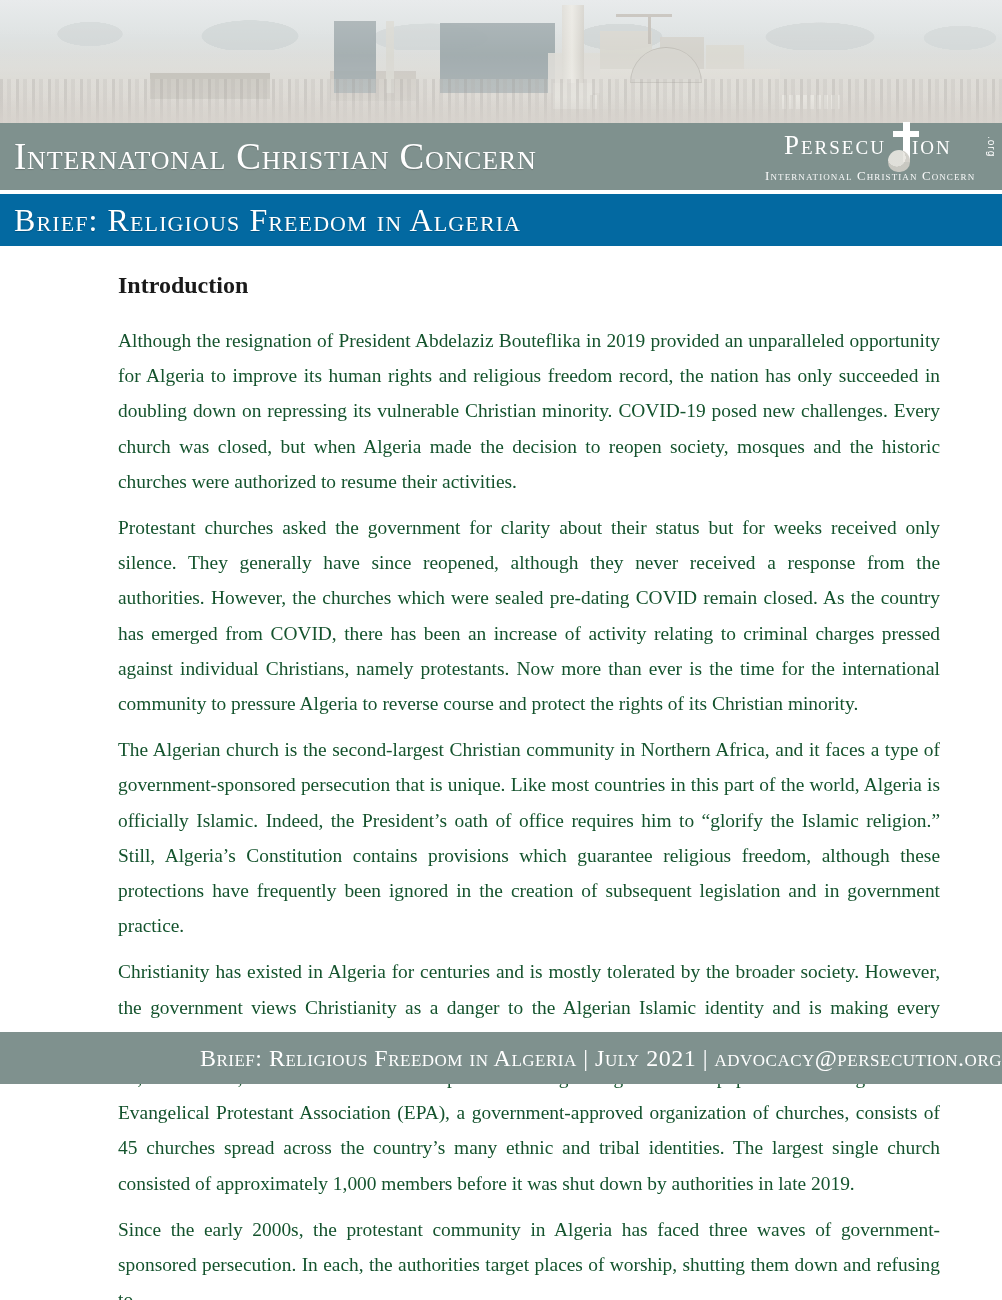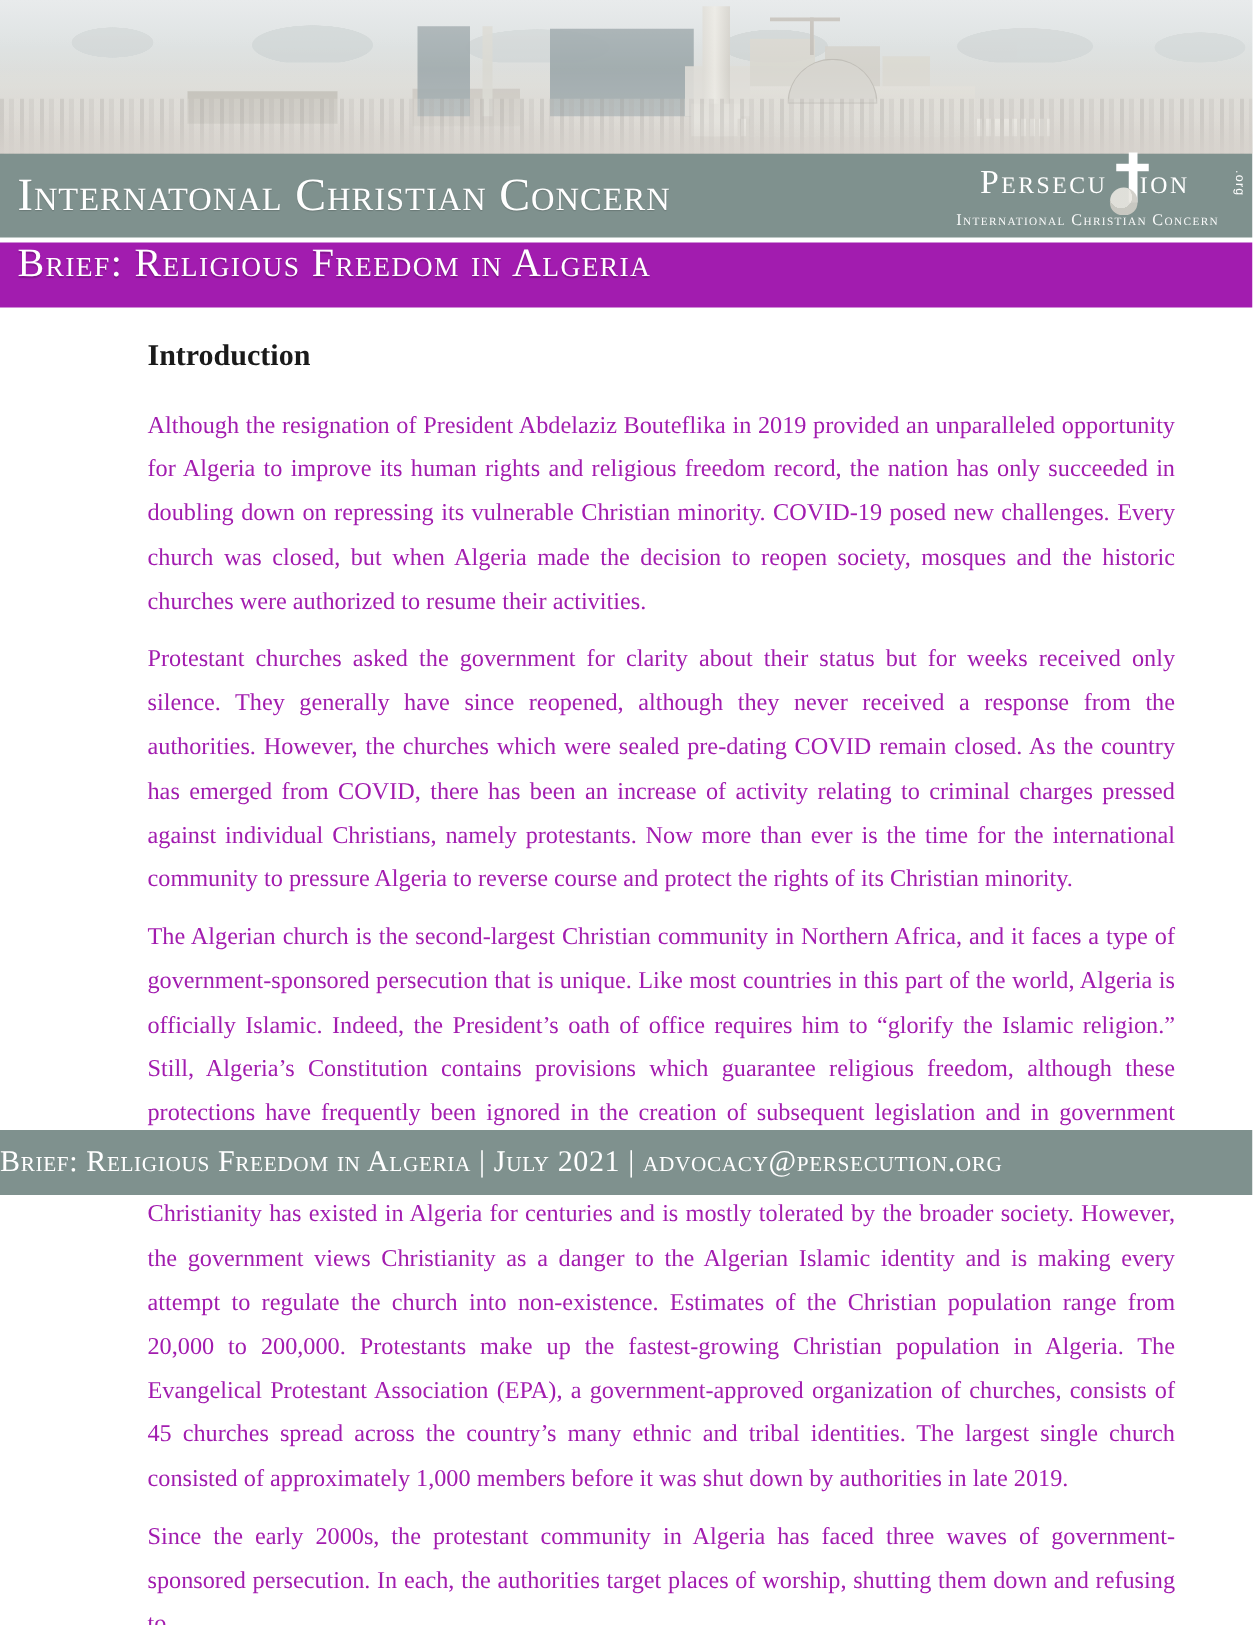--- a/index.html
+++ b/index.html
@@ -2,21 +2,21 @@
 <html><head>
 <meta charset="utf-8">
 <style>
   * { margin:0; padding:0; box-sizing:border-box; }
   html, body {
     width:1002px; height:1300px;
     background:#ffffff;
     font-family:"Liberation Serif", serif;
     overflow:hidden;
   }
-  .page { position:relative; width:1002px; height:956px; background:#fff; }
+  .page { position:relative; width:1002px; height:1084px; background:#fff; }
 
   
   .hero {
     position:relative; width:1002px; height:123px; overflow:hidden;
     background:linear-gradient(#d9dee0 0%, #cfd6d6 38%, #d2d3cf 62%, #c6c4bd 100%);
   }
   .hero .sky {
     position:absolute; inset:0;
     background:linear-gradient(#dfe3e4 0%, #d6dbdb 30%, #d7d7d2 55%, #cfcbc4 78%, #c3bdb5 100%);
   }
@@ -118,51 +118,51 @@
     position:absolute; left:124px; top:22px; width:22px; height:22px;
     border-radius:50% 50% 45% 45%;
     background:radial-gradient(circle at 40% 35%, #e8e6e0 0 45%, #cfcdc6 46% 100%);
     opacity:.92;
   }
 
   .whitegap { width:1002px; height:4px; background:#ffffff; }
 
   
   .redbar {
-    width:1002px; height:52px; background:#a21caf;
-    display:flex; align-items:flex-start; padding-left:14px;
+    width:1002px; height:52px; background:#0369a1;
+    display:flex; align-items:center; padding-left:14px;
   }
   .redbar .brief-title {
     color:#ffffff;
     font-family:"Liberation Serif", serif;
     font-size:32px; font-variant:small-caps; letter-spacing:1.1px;
     line-height:1; white-space:nowrap;
     text-shadow:0 1px 1px rgba(0,0,0,.22);
   }
 
   
   .content { padding:26px 62px 0 118px; }
   h2.section-heading {
     font-family:"Liberation Serif", serif;
     font-size:24px; font-weight:bold; color:#1a1a1a;
     margin-bottom:24px;
   }
   p.para {
     font-family:"Liberation Serif", serif;
-    font-size:19.4px; line-height:35.2px; color:#a21caf;
+    font-size:19.4px; line-height:35.2px; color:#14532d;
     text-align:justify; text-justify:inter-word;
     margin-bottom:11px;
     hyphens:none;
   }
   p.para:last-child { margin-bottom:0; }
 
   
   .footer {
     position:absolute; left:0; bottom:0; width:1002px; height:52px;
-    background:#7f918e; display:flex; align-items:center; justify-content:flex-start;
+    background:#7f918e; display:flex; align-items:center; justify-content:flex-end;
   }
   .footer .ftext {
     color:#ffffff; font-family:"Liberation Serif", serif;
     font-size:24px; font-variant:small-caps; letter-spacing:.5px;
     white-space:nowrap;
   }
 </style>
 </head>
 <body>
 

